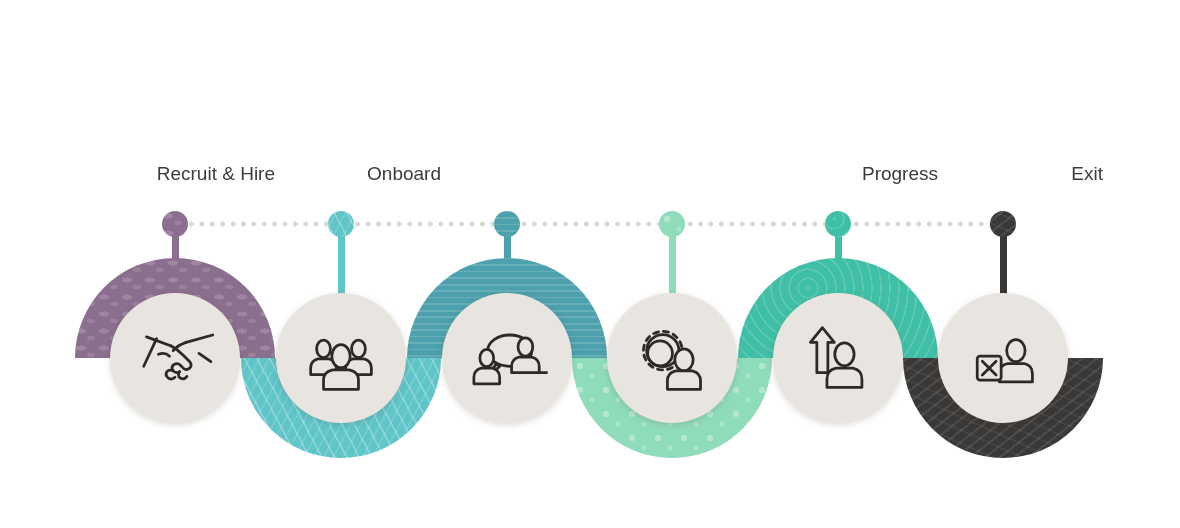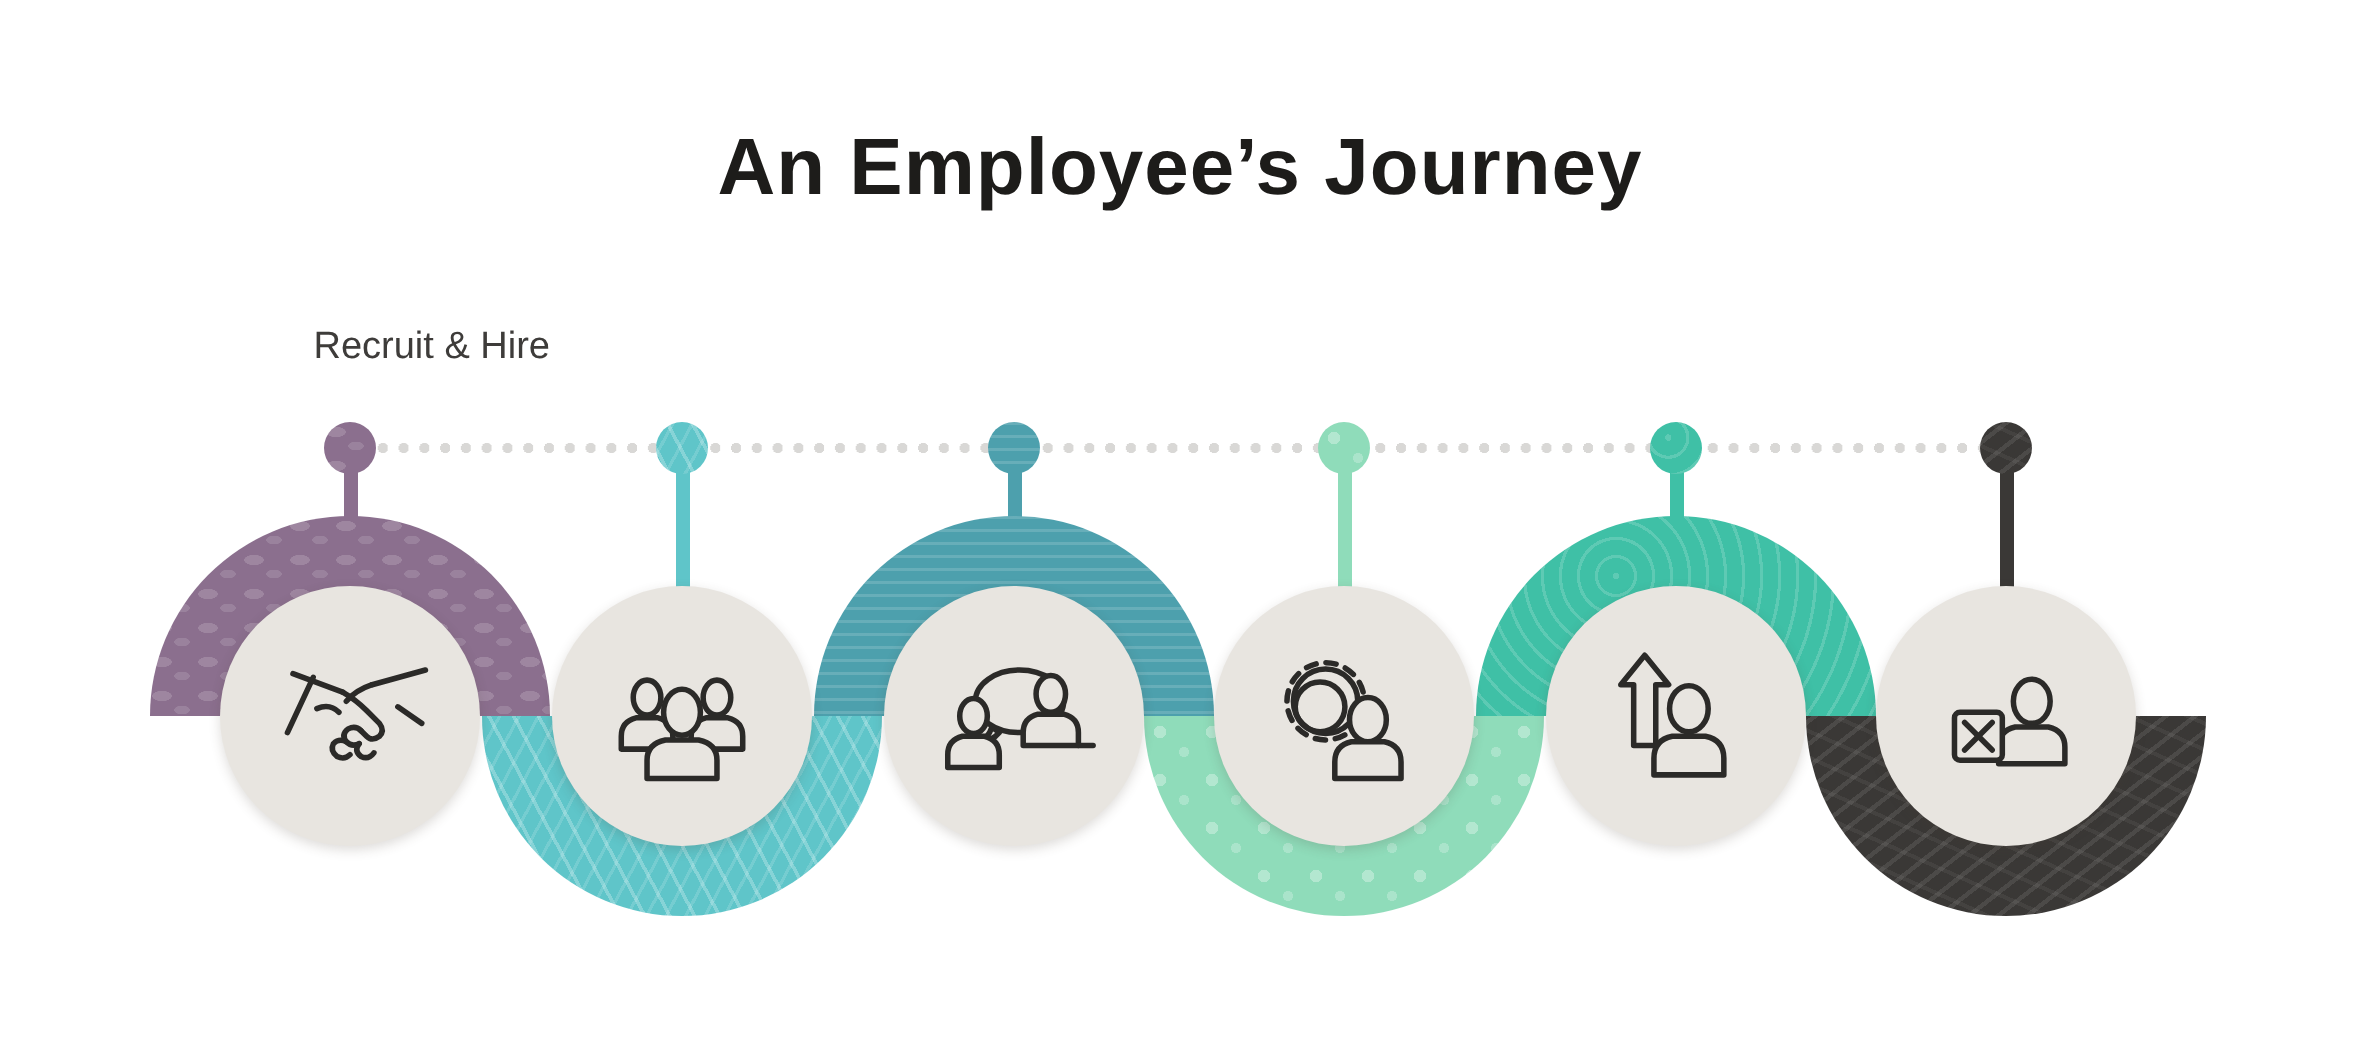--- a/index.html
+++ b/index.html
@@ -67,21 +67,20 @@
     repeating-radial-gradient(circle at 35% 30%, rgba(255,255,255,.16) 0 1.6px, transparent 1.6px 9px);}
   .tex-dash{background-image:
     repeating-linear-gradient(-38deg, rgba(255,255,255,.09) 0 2.2px, transparent 2.2px 9px),
     repeating-linear-gradient(24deg, rgba(255,255,255,.05) 0 2px, transparent 2px 12px);}
 </style>
 </head>
 <body>
 
 <div class="canvas" style="--bg: #ffffff; --circle: #e8e5e0; --stroke: #2b2a28; --labelc: #3e3c3a; --title: #1d1c1a; --dot: #d9d8d6;">
 
-  <div class="title">An Employee’s Journey</div>
 
   <div class="dotline"></div>
 
   <div class="stage dome" style="--x: 175px; --c: #8b6f8e;">
     <div class="label">Recruit &amp; Hire</div>
     <div class="tdot tex-pebble"></div>
     <div class="stem"></div>
     <div class="wave tex-pebble"></div>
     <div class="circle">
       <svg class="icon" viewBox="0 0 100 100">
@@ -93,20 +92,21 @@
         <path class="nf" d="M46 37 Q53 41 59 47 L66 54 Q69 58 66 61 Q62 64 59 61 L56 58"></path>
         <path class="nf" d="M32 46 Q39 43 44 48"></path>
         <path class="nf" d="M56 58 Q53 55 49 57 Q45 60 48 64 Q51 67 55 65"></path>
         <path class="nf" d="M55 65 Q52 69 56 72 Q60 74 63 70"></path>
         <path class="nf" d="M48 64 Q44 62 41 65 Q39 69 43 72 Q47 74 50 71"></path>
       </svg>
     </div>
   </div>
 
   <div class="stage bowl" style="--x: 341px; --c: #5fc5c9;">
+    <div class="label">Onboard</div>
     <div class="tdot tex-grain"></div>
     <div class="stem"></div>
     <div class="wave tex-grain"></div>
     <div class="circle">
       <svg class="icon" viewBox="0 0 100 100">
         <ellipse class="bg" cx="31" cy="40" rx="7.5" ry="9.5"></ellipse>
         <path class="bg" d="M17 68 L17 61 Q17 53 25 51 L37 51 Q45 53 45 61 L45 68 Z"></path>
         <ellipse class="bg" cx="69" cy="40" rx="7.5" ry="9.5"></ellipse>
         <path class="bg" d="M55 68 L55 61 Q55 53 63 51 L75 51 Q83 53 83 61 L83 68 Z"></path>
         <ellipse class="bg" cx="50" cy="48" rx="10" ry="12.5"></ellipse>
@@ -141,33 +141,35 @@
         <circle class="nf" cx="40" cy="42" r="21" stroke-width="8" stroke-dasharray="5.6 5.4" fill="none"></circle>
         <circle class="bg" cx="40" cy="42" r="17.5"></circle>
         <circle class="nf" cx="37" cy="45" r="13.5"></circle>
         <ellipse class="bg" cx="63" cy="52" rx="10" ry="12"></ellipse>
         <path class="bg" d="M45 84 L45 75 Q45 66 54 64 L72 64 Q81 66 81 75 L81 84 Z"></path>
       </svg>
     </div>
   </div>
 
   <div class="stage dome" style="--x: 838px; --c: #3fc0a6;">
+    <div class="label">Progress</div>
     <div class="tdot tex-contour"></div>
     <div class="stem"></div>
     <div class="wave tex-contour"></div>
     <div class="circle">
       <svg class="icon" viewBox="0 0 100 100">
         <path class="nf" d="M33 17 L46 33 L39 33 L39 66 L27 66 L27 33 L20 33 Z"></path>
         <ellipse class="bg" cx="57" cy="46" rx="10.5" ry="12.5"></ellipse>
         <path class="bg" d="M38 82 L38 73 Q38 63 48 61 L66 61 Q76 63 76 73 L76 82 Z"></path>
       </svg>
     </div>
   </div>
 
   <div class="stage bowl" style="--x: 1003px; --c: #3a3836;">
+    <div class="label">Exit</div>
     <div class="tdot tex-dash"></div>
     <div class="stem"></div>
     <div class="wave tex-dash"></div>
     <div class="circle">
       <svg class="icon" viewBox="0 0 100 100">
         <ellipse class="bg" cx="64" cy="42" rx="10" ry="12"></ellipse>
         <path class="bg" d="M46 76 L46 67 Q46 58 55 56 L73 56 Q82 58 82 67 L82 76 Z"></path>
         <rect class="bg" x="22" y="48" width="26" height="26" rx="3"></rect>
         <path class="nf" d="M27.5 53.5 L42.5 68.5"></path>
         <path class="nf" d="M42.5 53.5 L27.5 68.5"></path>

